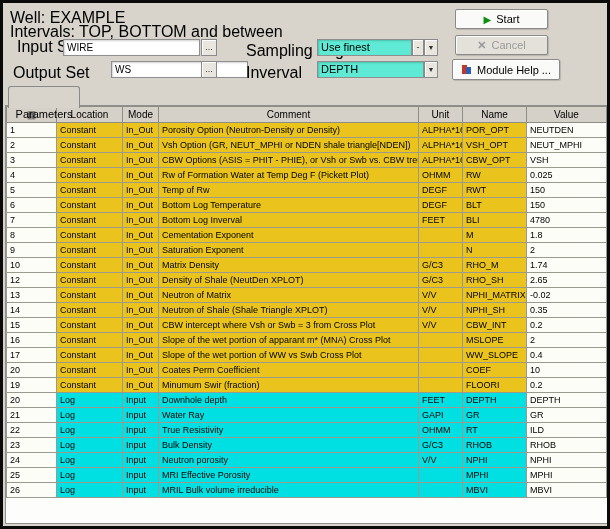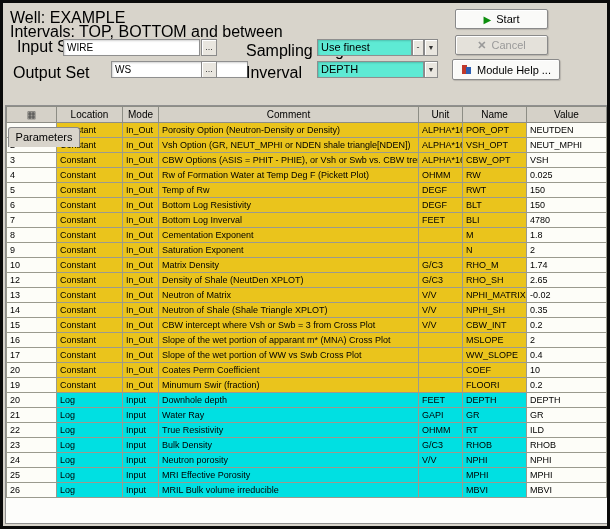--- a/index.html
+++ b/index.html
@@ -29,21 +29,21 @@
     box-shadow: inset 1px 1px 0 #fff, 1px 1px 1px rgba(0,0,0,.15);
     font-size:11px; display:flex; align-items:center; justify-content:center; gap:5px;
     font-family:"Liberation Sans", sans-serif; cursor:default;
   }
   .bigbtn.disabled { background:#e4e1da; color:#9a9a9a; }
   .play-glyph { color:var(--start-green,#0d8f0d); font-size:10px; }
   .x-glyph { color:#9a9a9a; font-size:11px; font-weight:bold; }
   .tab {
     position:absolute; left:5px; top:83px; width:72px; height:20px; z-index:2;
     background:var(--window-bg,#d8d4cb); border:1px solid #8a8a8a; border-bottom:none;
-    border-radius:3px 3px 0 0; font-size:11px; text-align:center; padding-top:3px;margin-top:41px;
+    border-radius:3px 3px 0 0; font-size:11px; text-align:center; padding-top:21px;
   }
   .table-frame {
     position:absolute; left:2px; top:102px; width:603px; height:419px;
     border:1px solid #909090; background:#fdfdfb; overflow:hidden; z-index:1;
   }
   table { width:100%; border-collapse:collapse; table-layout:fixed; }
   th, td {
     border:1px solid #9a9a8e; white-space:nowrap; overflow:hidden;
     font-family:"Liberation Sans", sans-serif;
   }
@@ -166,21 +166,21 @@
     <td class="col-mode">In_Out</td>
     <td class="col-comment">Temp of Rw</td>
     <td class="col-unit">DEGF</td>
     <td class="col-name">RWT</td>
     <td class="col-value">150</td>
   </tr>
           <tr class="constant">
     <td class="col-num">6</td>
     <td class="col-loc">Constant</td>
     <td class="col-mode">In_Out</td>
-    <td class="col-comment">Bottom Log Resistivity</td>
+    <td class="col-comment">Bottom Log Temperature</td>
     <td class="col-unit">DEGF</td>
     <td class="col-name">BLT</td>
     <td class="col-value">150</td>
   </tr>
           <tr class="constant">
     <td class="col-num">7</td>
     <td class="col-loc">Constant</td>
     <td class="col-mode">In_Out</td>
     <td class="col-comment">Bottom Log Inverval</td>
     <td class="col-unit">FEET</td>

